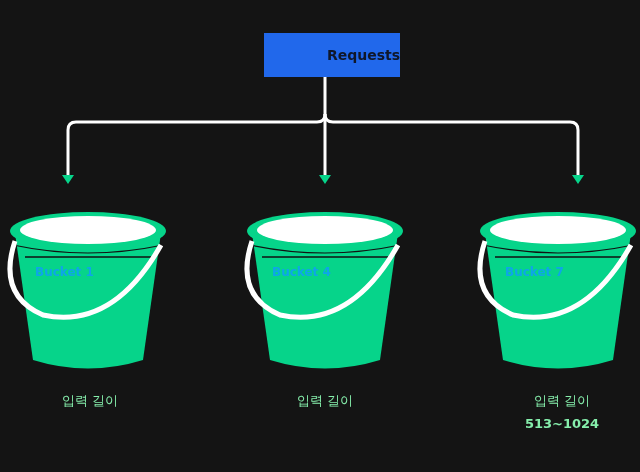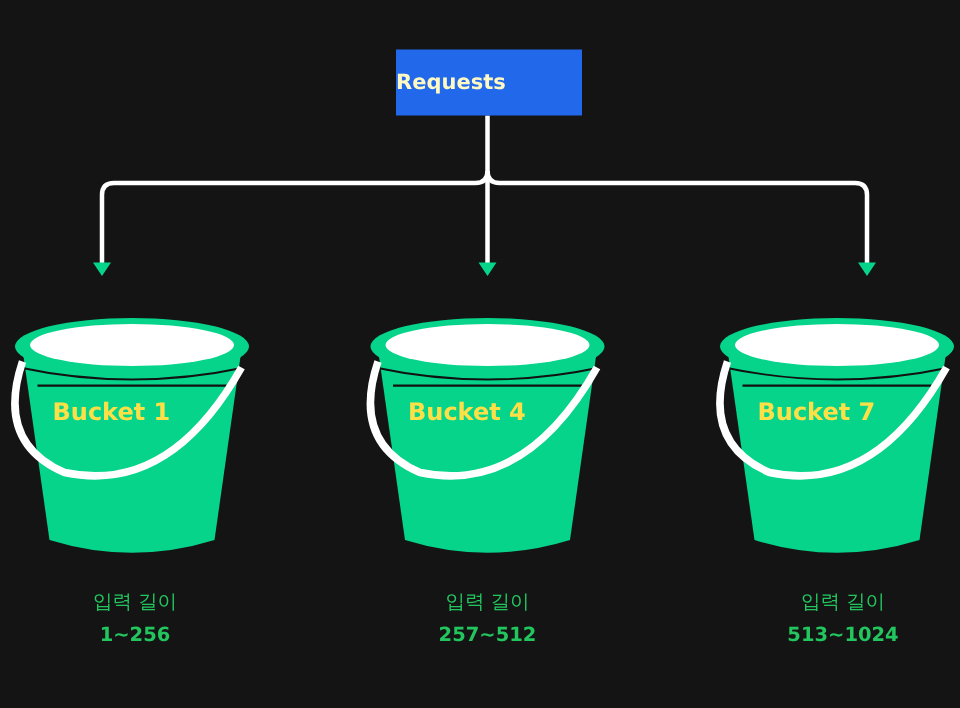--- a/index.html
+++ b/index.html
@@ -1,24 +1,24 @@
 <!DOCTYPE html>
 <html><head>
 <meta charset="utf-8">
 <style>
   html, body { margin:0; padding:0; }
   body { width:640px; height:472px; background:#141414; position:relative; overflow:hidden;
          font-family:"DejaVu Sans", "Liberation Sans", sans-serif; }
-  .req { position:absolute; left:264px; top:33px; width:124px; height:44px; background:#2168eb;
-         color:#fef9c3; font-size:14px; font-weight:bold; display:flex; align-items:center; justify-content:flex-start; }
+  .req { position:absolute; left:264px; top:33px; width:136px; height:44px; background:#2168eb;
+         color:#0f172a; font-size:14px; font-weight:bold; display:flex; align-items:center; justify-content:flex-end; }
   svg.conn { position:absolute; left:0; top:0; }
   .bucket { position:absolute; top:205px; width:170px; height:170px; }
   .bucket svg { position:absolute; left:0; top:0; }
-  .blabel { position:absolute; top:60px; left:32px; font-size:16px; font-weight:bold; color:#fde047; }
-  .cap { position:absolute; top:392px; width:160px; text-align:center; color:#22c55e; font-size:13px; }
+  .blabel { position:absolute; top:60px; left:32px; font-size:12px; font-weight:bold; color:#0ea5e9; }
+  .cap { position:absolute; top:392px; width:160px; text-align:center; color:#86efac; font-size:13px; }
   .cap .l1 { font-weight:normal; margin-bottom:6px; }
   .cap .l2 { font-weight:bold; }
 </style>
 </head>
 <body>
 
 <svg class="conn" width="640" height="472">
   <path d="M325 77 V114 Q325 122 317 122 H76 Q68 122 68 130 V176" fill="none" stroke="#fff" stroke-width="3"></path>
   <path d="M325 114 Q325 122 333 122 H570 Q578 122 578 130 V176" fill="none" stroke="#fff" stroke-width="3"></path>
   <path d="M325 114 V176" fill="none" stroke="#fff" stroke-width="3"></path>
@@ -60,22 +60,20 @@
     <ellipse cx="85" cy="25" rx="68" ry="14" fill="#fff"></ellipse>
     <path d="M10 40 Q85 56 160 40" fill="none" stroke="#111" stroke-width="1.2"></path>
     <path d="M22 52 L148 52" stroke="#111" stroke-width="1.5"></path>
     <path d="M12 36 Q-6 90 40 110 Q110 125 158 40" fill="none" stroke="#fff" stroke-width="5"></path>
   </svg>
   <div class="blabel">Bucket 7</div>
 </div>
 
 <div class="cap" style="left:10px">
   <div class="l1">입력 길이</div>
-  <div class="l2">1~256</div>
 </div>
 <div class="cap" style="left:245px">
   <div class="l1">입력 길이</div>
-  <div class="l2">257~512</div>
 </div>
 <div class="cap" style="left:482px">
   <div class="l1">입력 길이</div>
   <div class="l2">513~1024</div>
 </div>
 
 </body></html>

